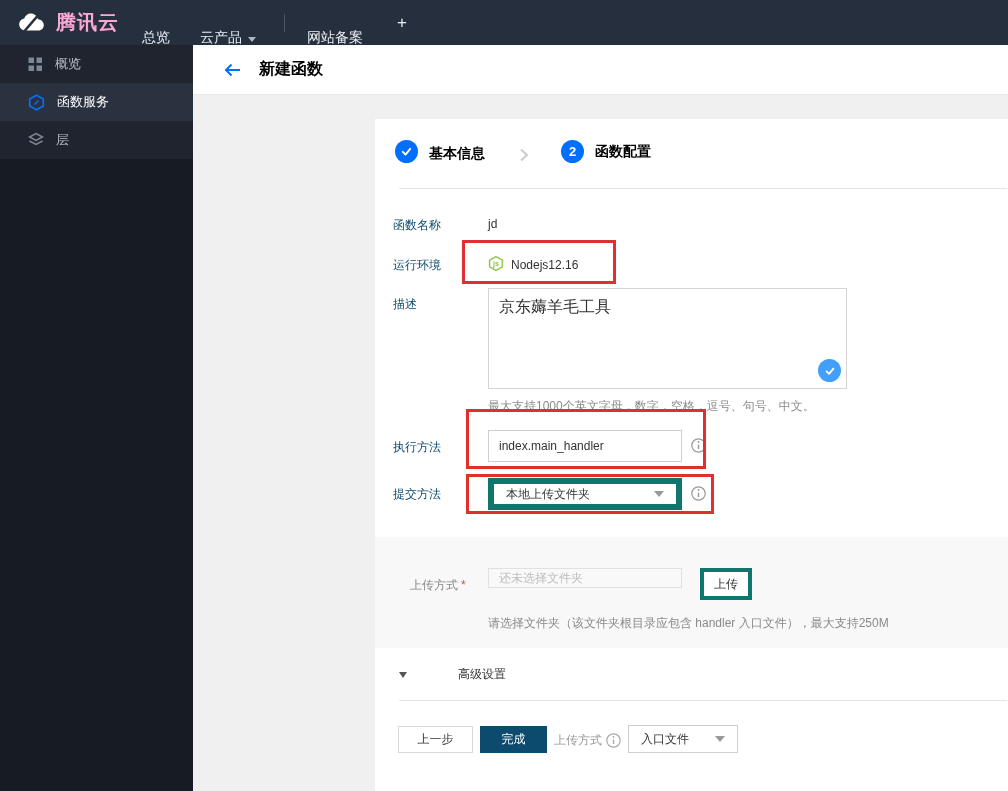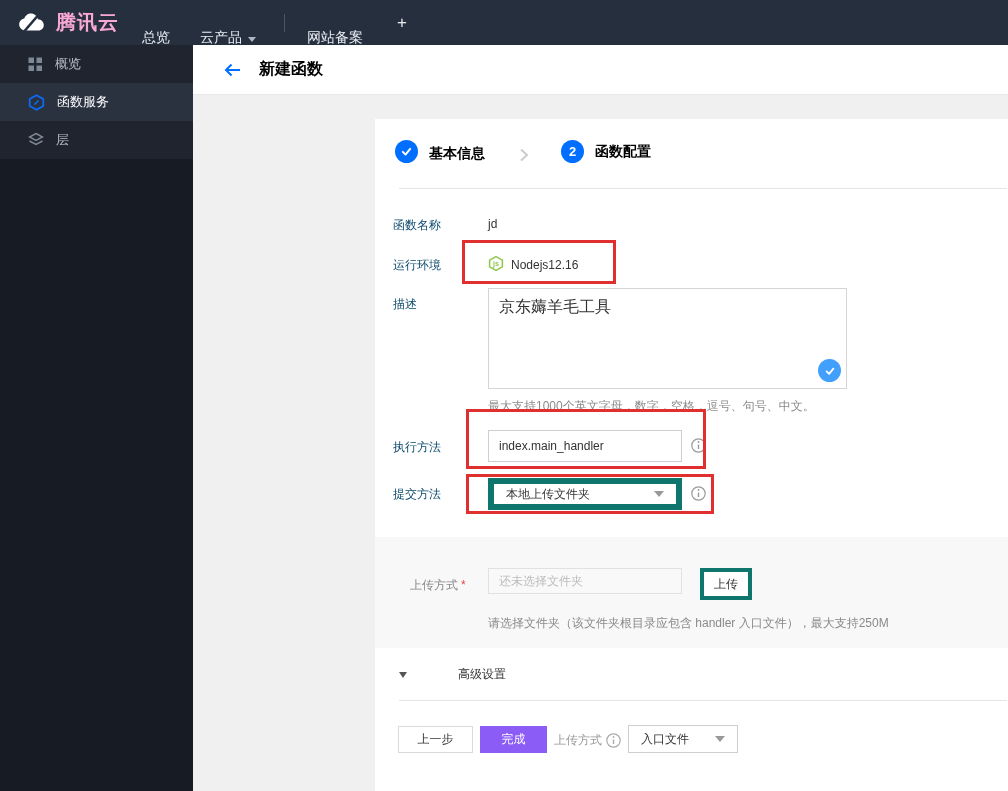--- a/index.html
+++ b/index.html
@@ -55,32 +55,32 @@
   .fake-select .sel-caret { margin-left:auto; width:0; height:0; border-left:5px solid transparent; border-right:5px solid transparent; border-top:6px solid #999; }
 
   .info-icon { position:absolute; width:15px; height:15px; cursor:pointer; }
 
   .red-box { position:absolute; border:3px solid #e02f2f; z-index:8; pointer-events:none; }
 
   
   .code-section { position:absolute; left:0; top:418px; width:633px; height:111px; background:#f8f8f8; }
   .code-label { position:absolute; left:35px; top:40px; font-size:12px; color:#888; }
   .req-mark { color:#e54545; margin-left:3px; }
-  .code-input { position:absolute; left:113px; top:31px; width:194px; height:26px; border:1px solid #e1e1e1; background:#f9f9f9; font-family:"Liberation Sans","DejaVu Sans",sans-serif; font-size:12px; padding:0 10px; color:#0f766e; }
+  .code-input { position:absolute; left:113px; top:31px; width:194px; height:20px; border:1px solid #e1e1e1; background:#f9f9f9; font-family:"Liberation Sans","DejaVu Sans",sans-serif; font-size:12px; padding:0 10px; color:#0f766e; }
   .code-input::placeholder { color:#bcbcbc; }
   .upload-btn { position:absolute; left:325px; top:31px; width:52px; height:32px; background:#fff; border:4px solid #0f766e; font-size:12px; color:#333; cursor:pointer; }
   .code-helper { position:absolute; left:113px; top:78px; font-size:12px; color:#8a8a8a; white-space:nowrap; }
 
   .advanced { position:absolute; left:24px; top:547px; display:flex; align-items:center; cursor:pointer;gap:44px; }
   .adv-tri { width:0; height:0; border-left:4px solid transparent; border-right:4px solid transparent; border-top:6px solid #555; margin-right:7px; }
   .adv-label { font-size:12px; color:#333; }
   .footer-divider { position:absolute; left:24px; right:1px; top:581px; height:1px; background:#e5e5e5; }
 
   .prev-btn { position:absolute; left:23px; top:607px; width:75px; height:27px; background:#fff; border:1px solid #d9d9d9; font-size:12px; color:#333; cursor:pointer; }
-  .finish-btn { position:absolute; left:105px; top:607px; width:67px; height:27px; background:#8b5cf6; border:none; font-size:12px; color:#fff; cursor:pointer; }
+  .finish-btn { position:absolute; left:105px; top:607px; width:67px; height:27px; background:#0c4a6e; border:none; font-size:12px; color:#fff; cursor:pointer; }
   .upload-mode { position:absolute; left:179px; top:613px; display:flex; align-items:center; gap:4px; font-size:12px; color:#999; }
   .mode-select { position:absolute; left:253px; top:606px; width:110px; height:28px; border:1px solid #cfcfcf; background:#fff; display:flex; align-items:center; padding:0 12px; font-size:12px; color:#333; cursor:pointer; }
   .mode-select .sel-caret { margin-left:auto; width:0; height:0; border-left:5px solid transparent; border-right:5px solid transparent; border-top:6px solid #999; }
 </style>
 </head>
 <body>
 
 <div id="app">
 
   <div class="abs navbar">

